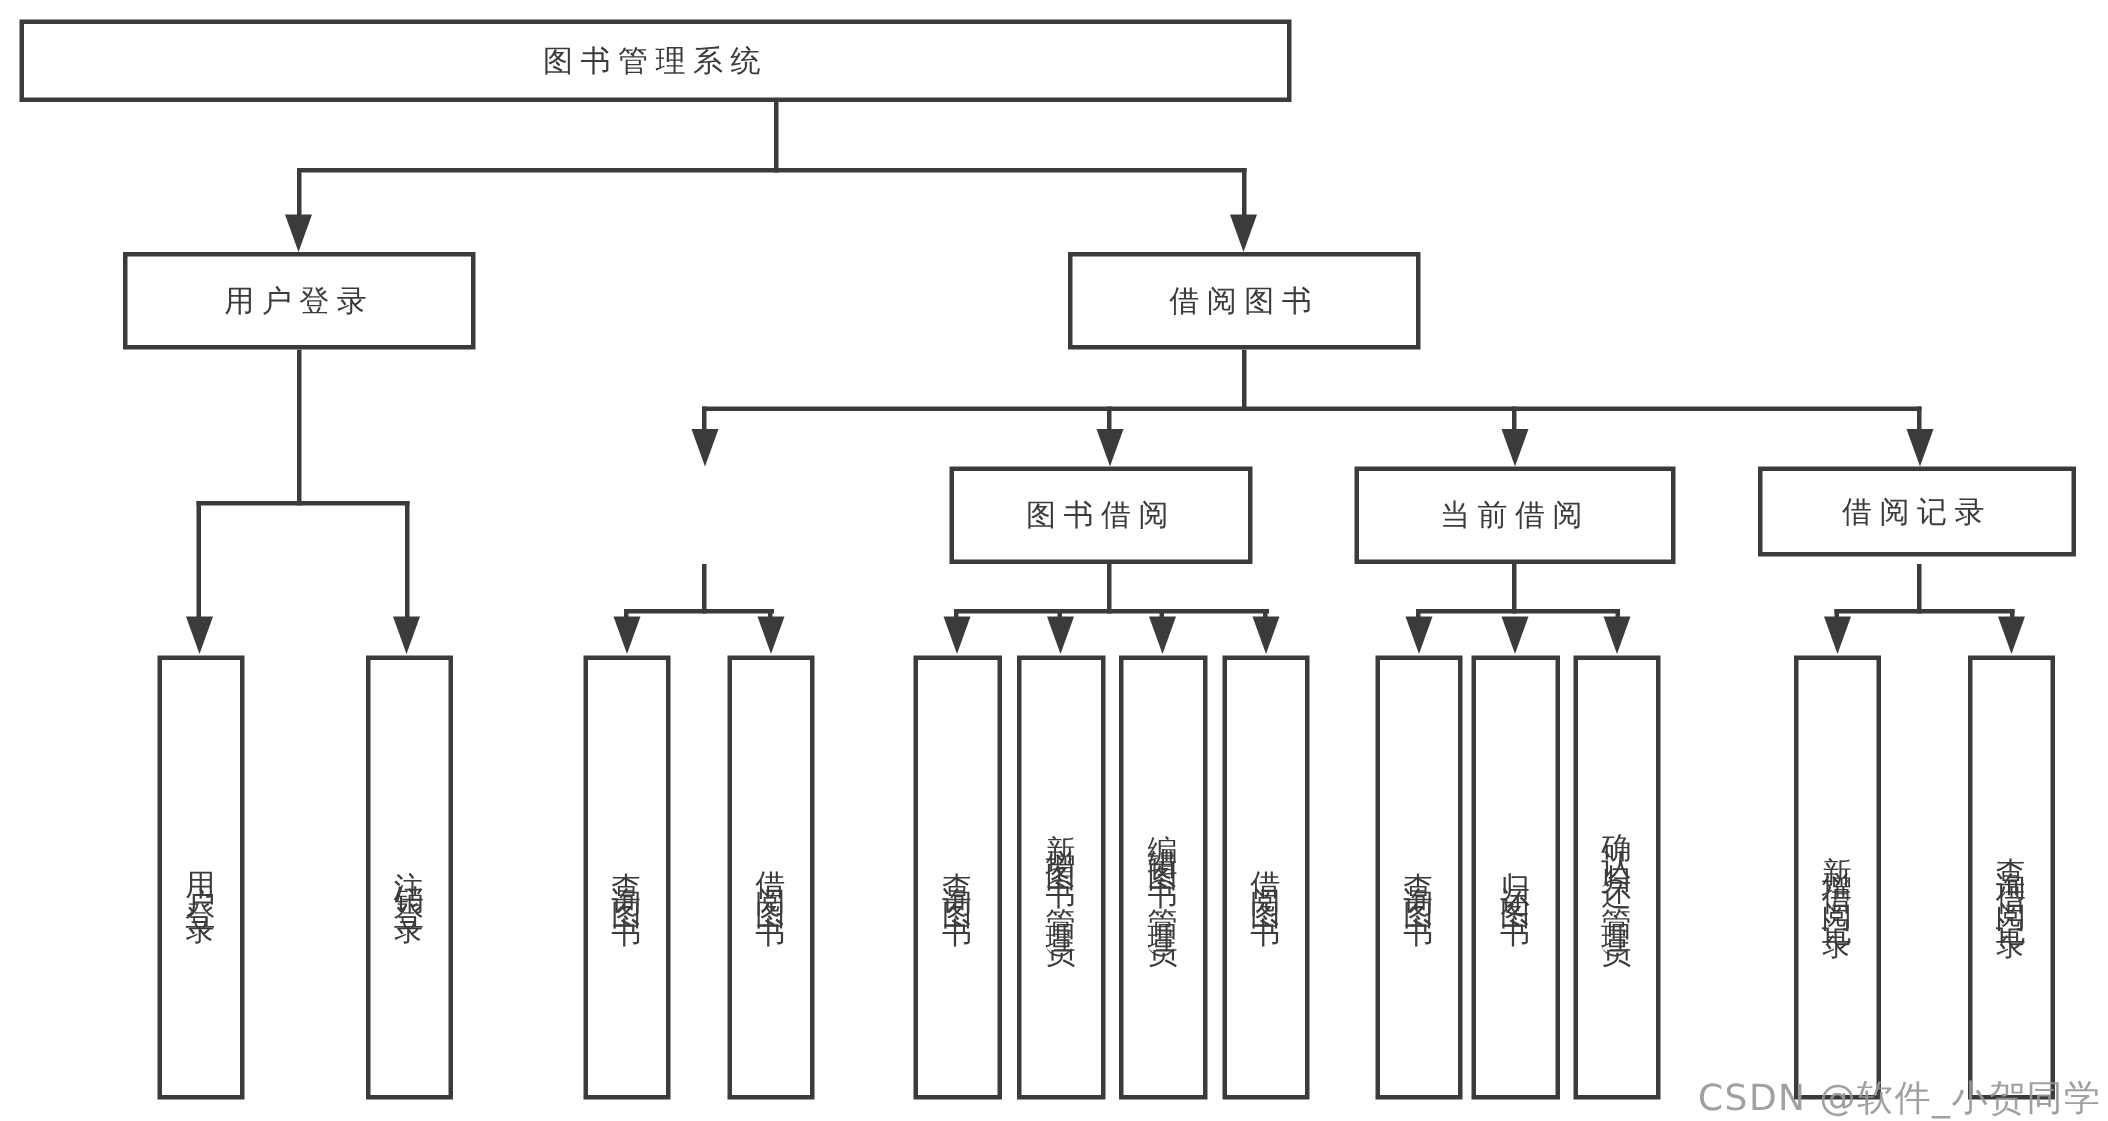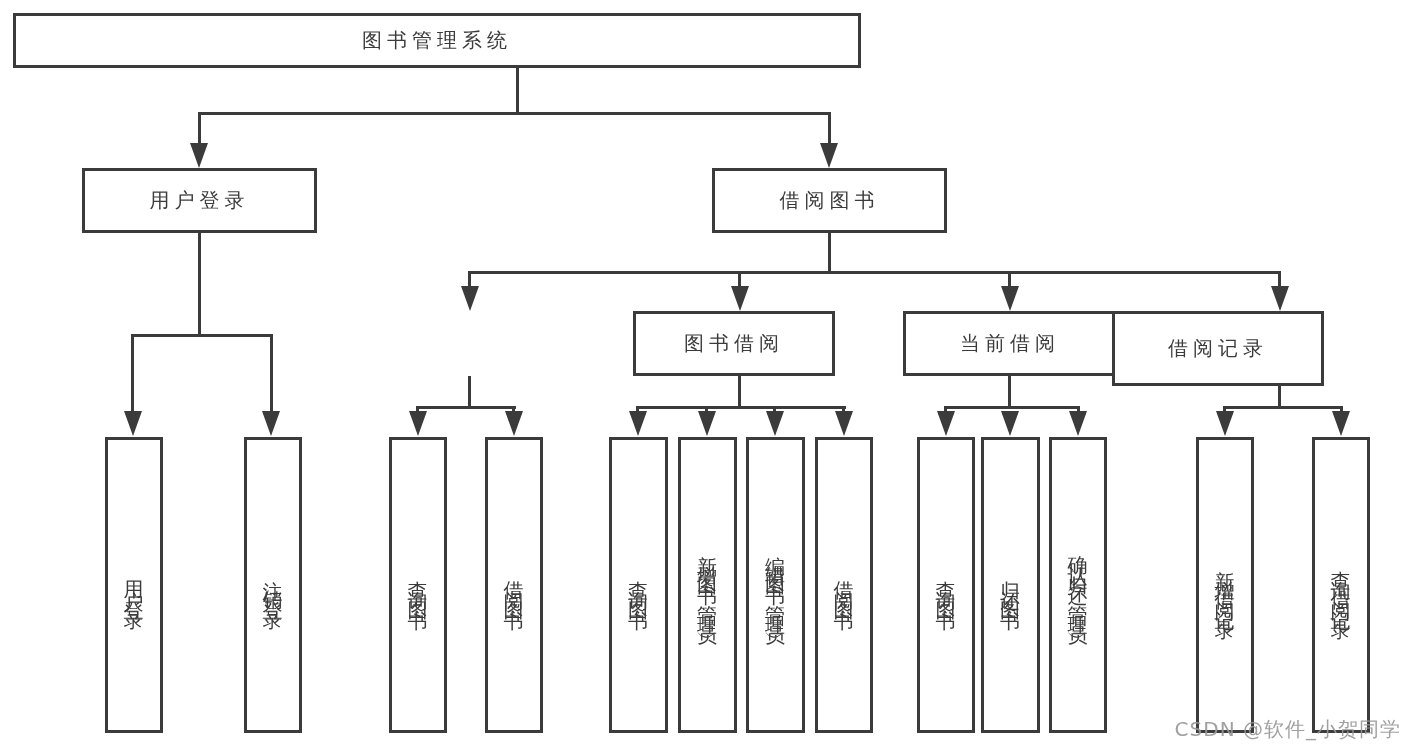--- a/index.html
+++ b/index.html
@@ -51,41 +51,41 @@
     height: 0;
     border-left: 9px solid transparent;
     border-right: 9px solid transparent;
     border-top: 25px solid #3b3b3b;
     z-index: 1;
   }
   .watermark {
     position: absolute;
     right: 4px;
     top: 716px;
-    font-size: 20px;
+    font-size: 24px;
     letter-spacing: 1px;
     color: rgba(152, 152, 152, 0.92);
     white-space: nowrap;
     z-index: 3;
     text-align: center;
   }
 </style>
 </head>
 <body>
 
 <div class="stage">
 
   <div class="box hbox" style="left:13px;top:13px;width:848px;height:55px">图书管理系统</div>
 
   <div class="box hbox" style="left:82px;top:168px;width:235px;height:65px">用户登录</div>
   <div class="box hbox" style="left:712px;top:168px;width:235px;height:65px">借阅图书</div>
 
   <div class="box hbox" style="left:633px;top:311px;width:202px;height:65px">图书借阅</div>
   <div class="box hbox" style="left:903px;top:311px;width:214px;height:65px">当前借阅</div>
-  <div class="box hbox" style="left:1112px;top:311px;width:212px;height:75px">借阅记录</div>
+  <div class="box hbox" style="left:1172px;top:311px;width:212px;height:60px">借阅记录</div>
 
   <div class="box vbox" style="left:105px;top:437px;width:58px;height:296px">
     <span class="vlabel">用户登录</span>
   </div>
   <div class="box vbox" style="left:244px;top:437px;width:58px;height:296px">
     <span class="vlabel">注销登录</span>
   </div>
 
   <div class="box vbox" style="left:389px;top:437px;width:58px;height:296px">
     <span class="vlabel">查询图书</span>

